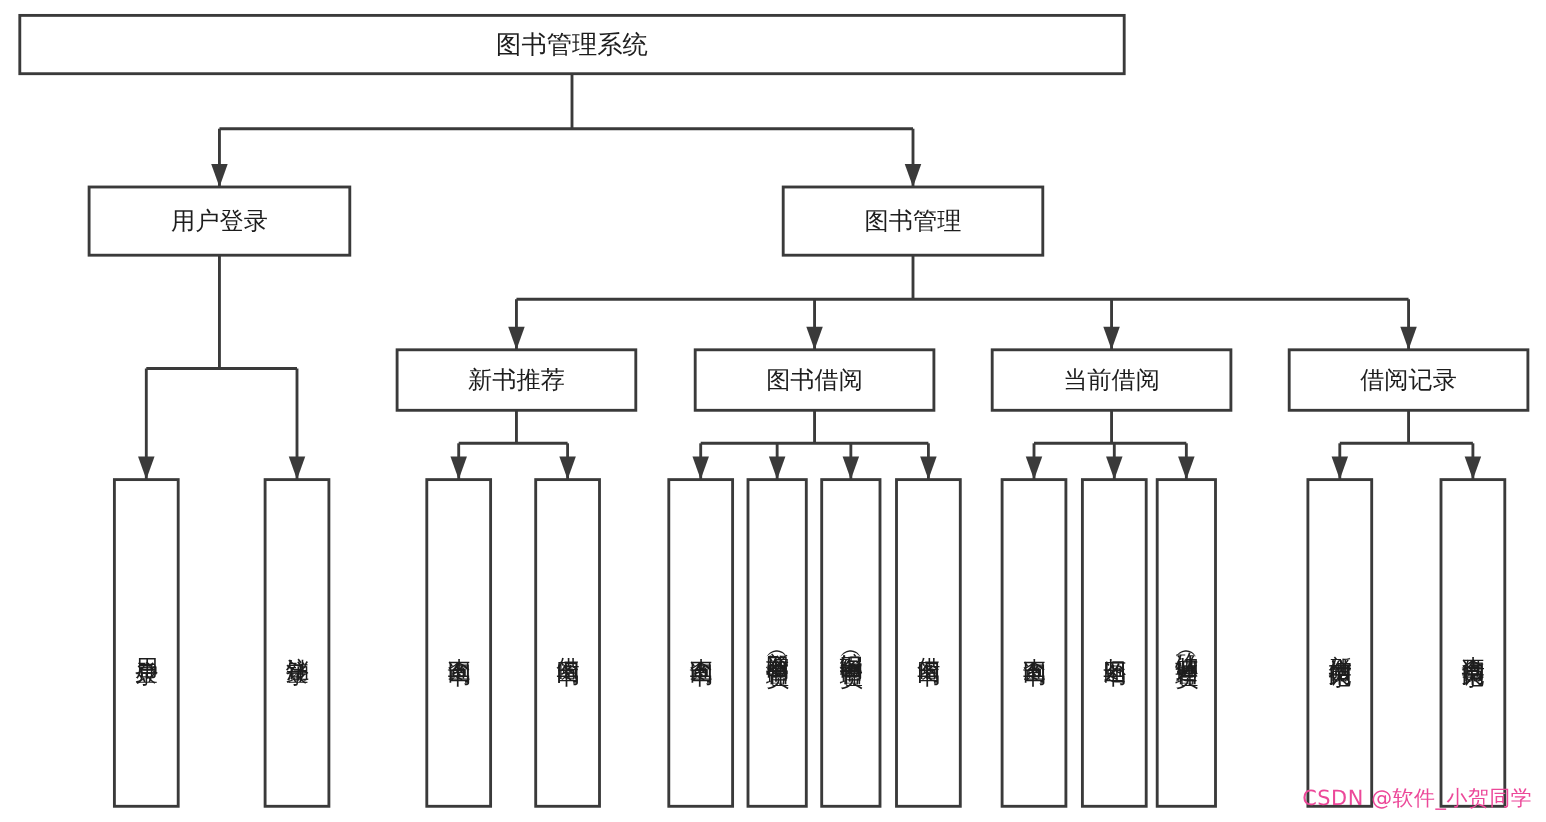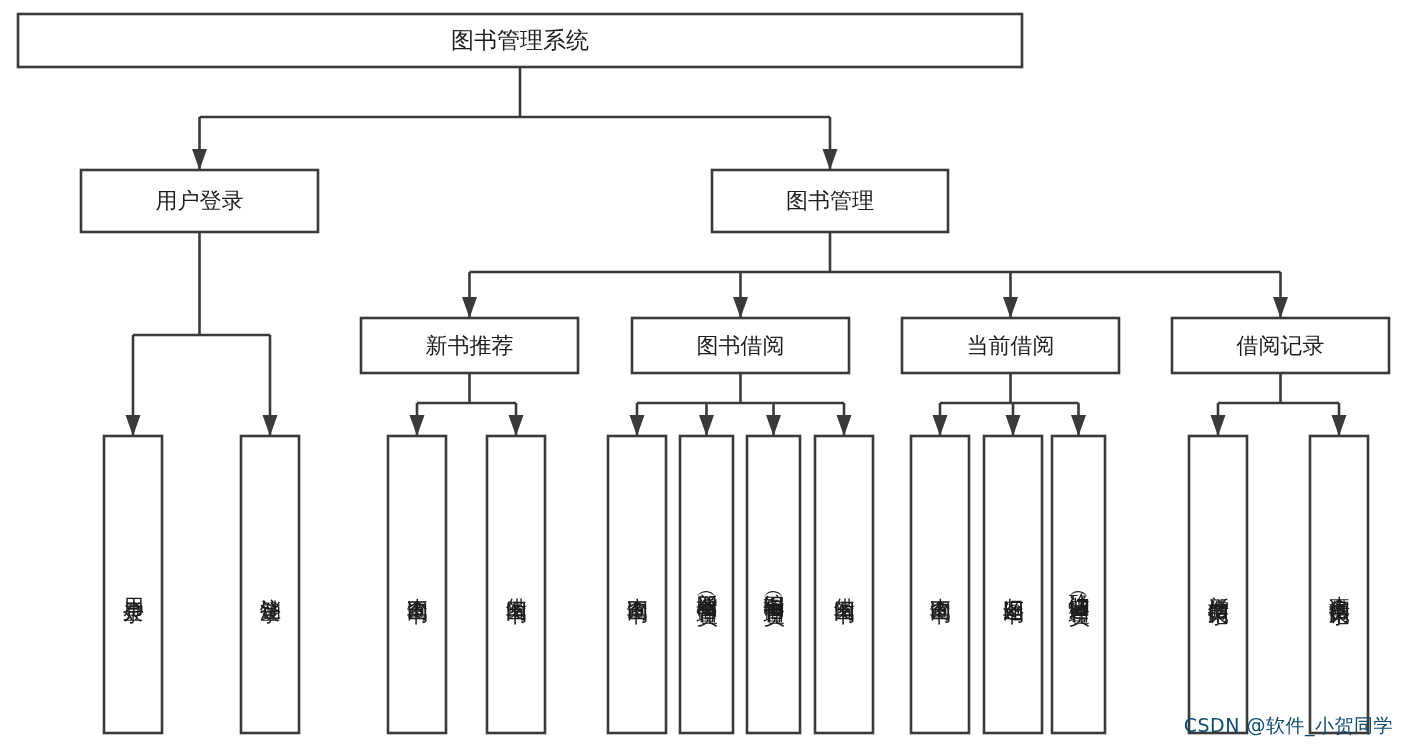--- a/index.html
+++ b/index.html
@@ -73,21 +73,21 @@
     color: #1d1d1d;
     white-space: nowrap;
     text-align: center;
   }
   .watermark {
     position: absolute;
     right: 12px;
     bottom: 8px;
     font-family: "DejaVu Sans", "Liberation Sans", sans-serif;
     font-size: 19px;
-    color: #0c4a6e;
+    color: #ec4899;
     letter-spacing: 0.5px;
     user-select: none;
     white-space: nowrap;
   }
 </style>
 </head>
 <body>
 
 <div id="diagram-root">
 

